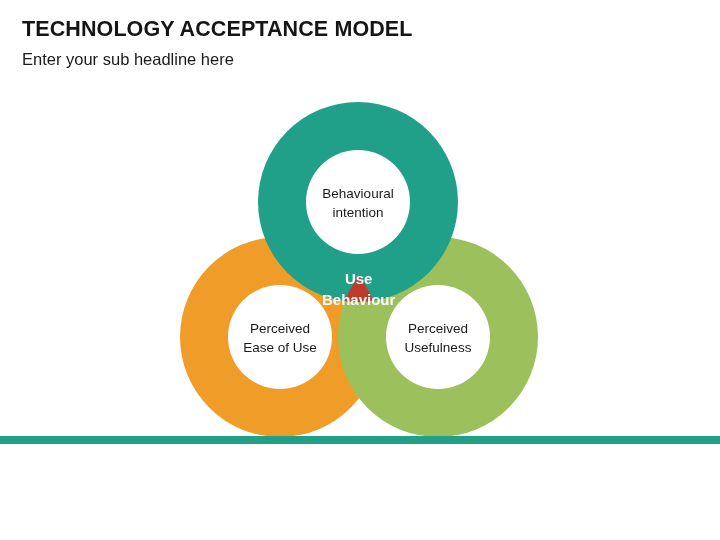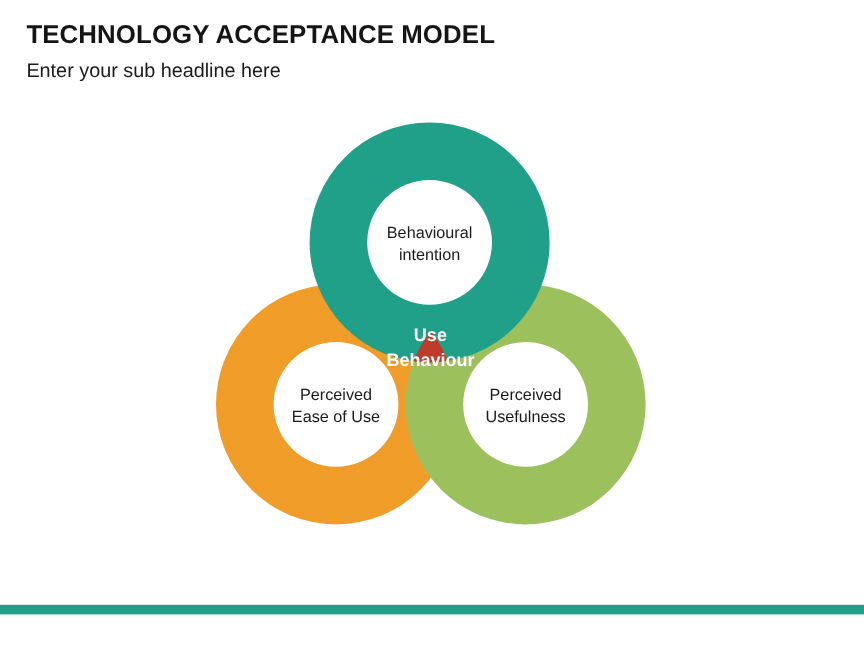--- a/index.html
+++ b/index.html
@@ -11,21 +11,21 @@
   body {
     width: 720px;
     height: 540px;
     overflow: hidden;
     font-family: "Liberation Sans", sans-serif;
     -webkit-font-smoothing: antialiased;
   }
   .slide {
     position: relative;
     width: 720px;
-    height: 512px;
+    height: 444px;
     background: #ffffff;
   }
   .slide-title {
     position: absolute;
     left: 22px;
     top: 17px;
     font-size: 21.5px;
     font-weight: bold;
     color: #151515;
     letter-spacing: 0.1px;

